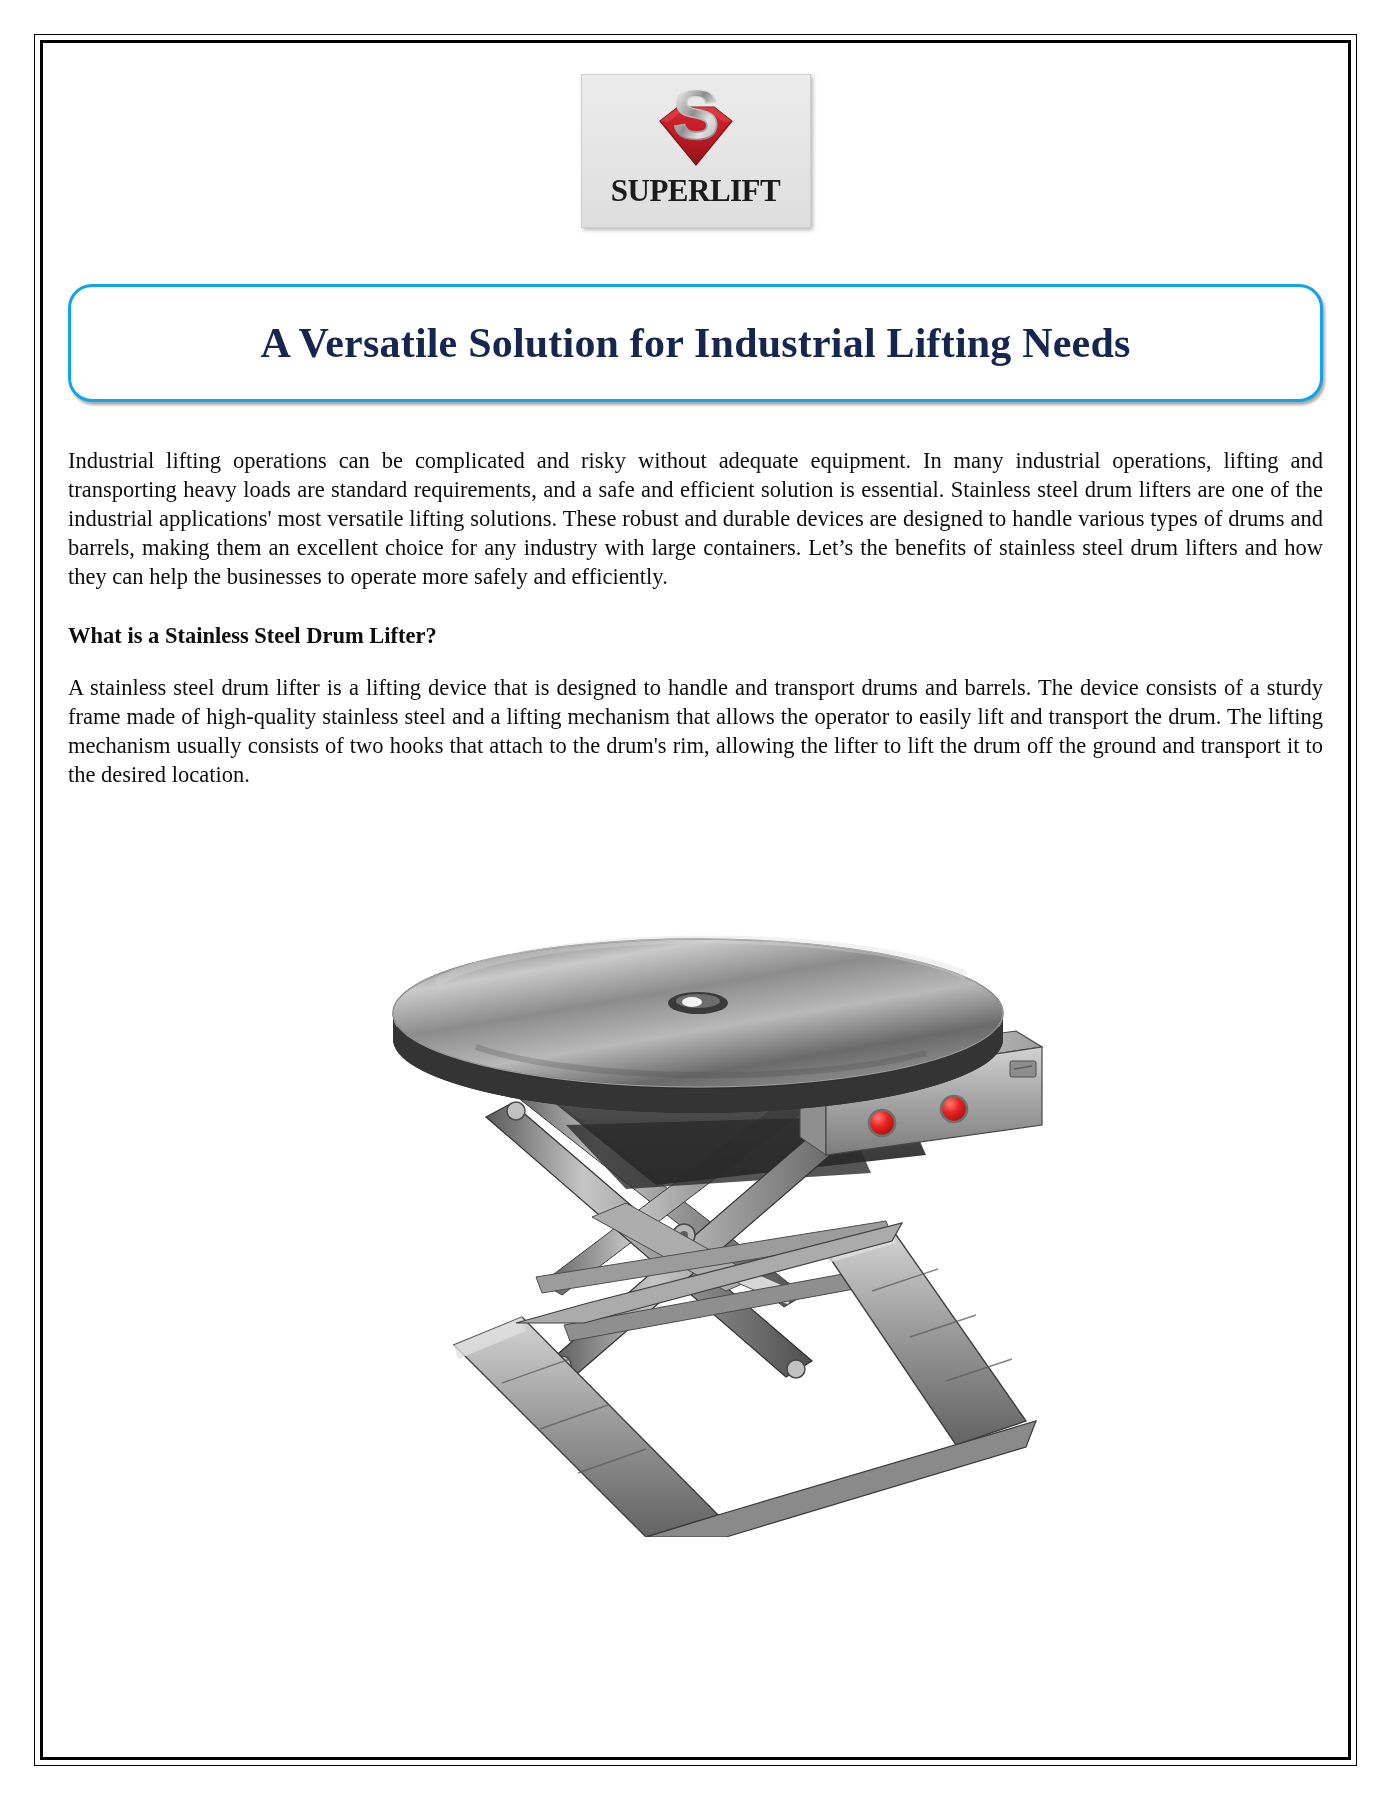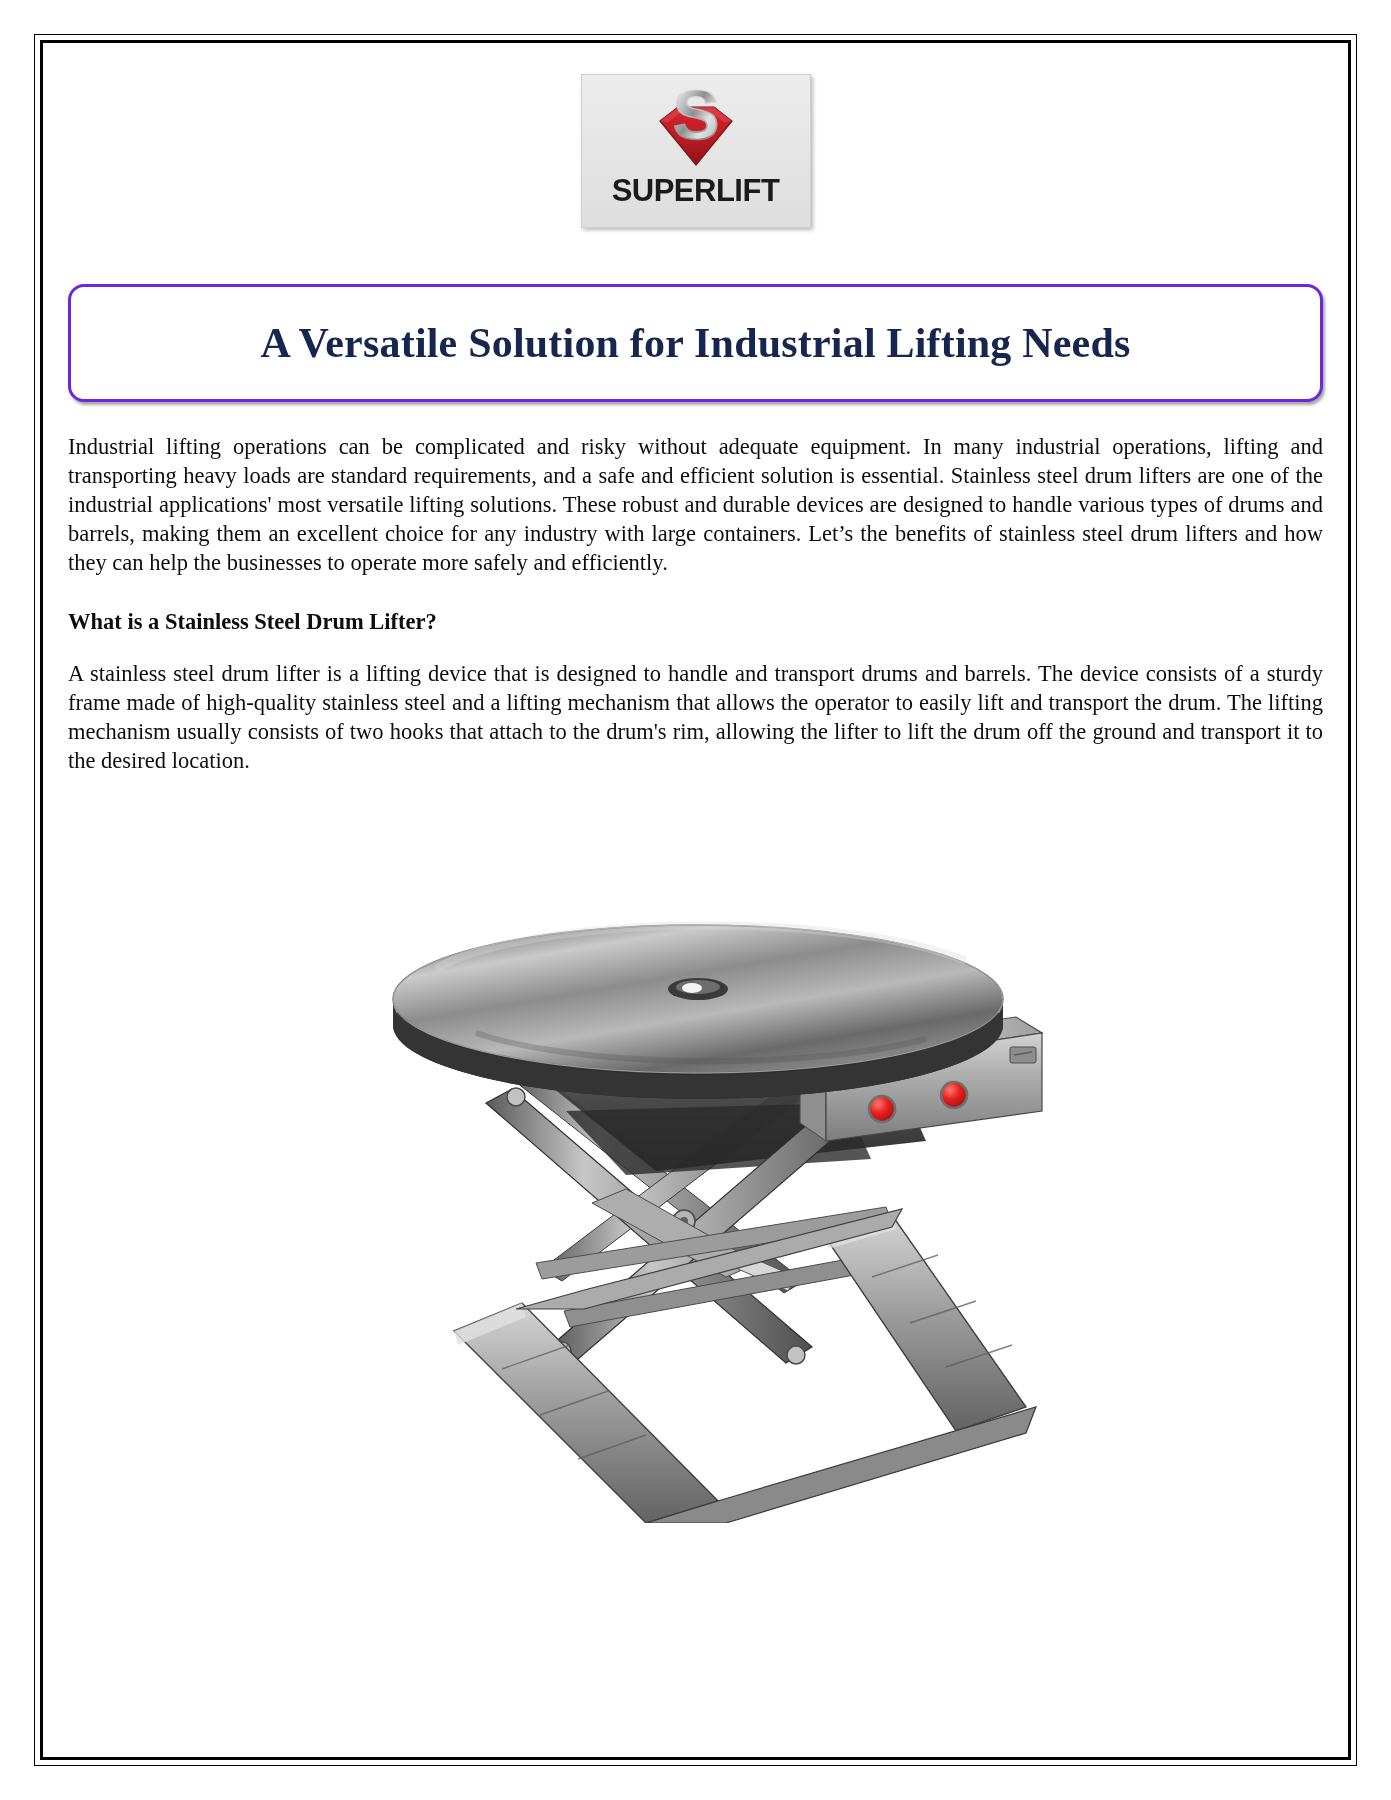--- a/index.html
+++ b/index.html
@@ -70,54 +70,54 @@
     justify-content: flex-start;
   }
   .logo-mark {
     position: relative;
     width: 112px;
     height: 96px;
     margin-top: 6px;
   }
   .logo-mark svg { display: block; width: 112px; height: 96px; }
   .logo-word {
-    font-family: Liberation Sans, sans-serif;
+    font-family: Liberation Serif, serif;
     font-weight: bold;
     font-size: 31px;
     letter-spacing: -0.5px;
     color: #1b1b1b;
     line-height: 1;
     margin-top: -2px;
   }
 
   
   .title-banner {
     margin: 56px 0 0 0;
     height: 112px;
-    border: 3px solid #6d28d9;
-    border-radius: 16px;
+    border: 3px solid #0ea5e9;
+    border-radius: 24px;
     display: flex;
     align-items: center;
     justify-content: center;
     box-shadow: 2px 3px 3px rgba(0,0,0,0.35);
     background: #ffffff;
   }
   .title-text {
     font-family: "Liberation Serif", "DejaVu Serif", serif;
     font-weight: bold;
     font-size: 42px;
     color: #16264f;
     letter-spacing: 0.2px;
     text-align: center;
     padding: 0 18px;
   }
 
   
   .para {
-    margin-top: 30px;
+    margin-top: 44px;
     font-size: 22.5px;
     line-height: 29px;
     text-align: justify;
     text-justify: inter-word;
     color: #0d0d0d;
   }
   .para.tight { margin-top: 14px; }
   .subhead {
     margin-top: 30px;
     font-size: 22.5px;

